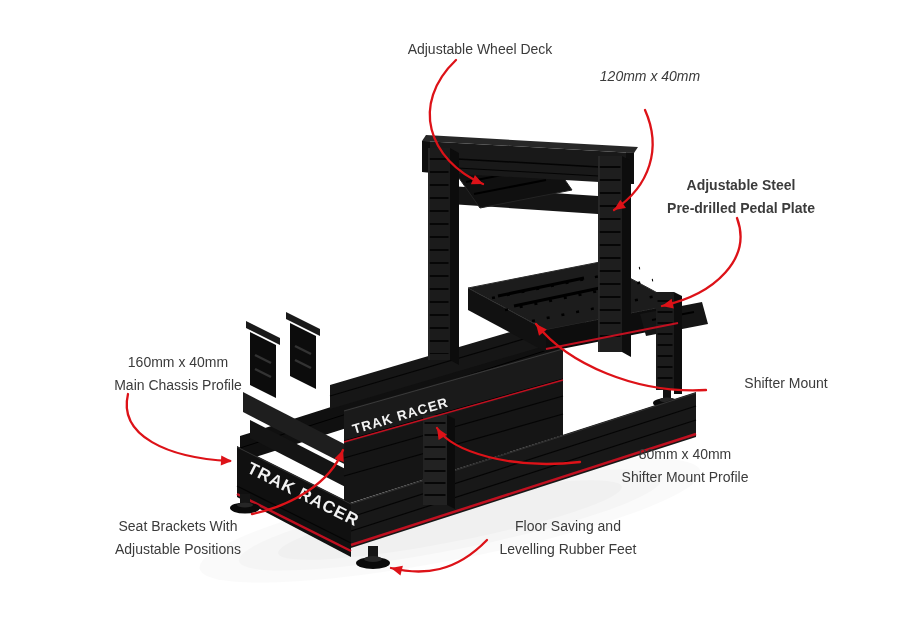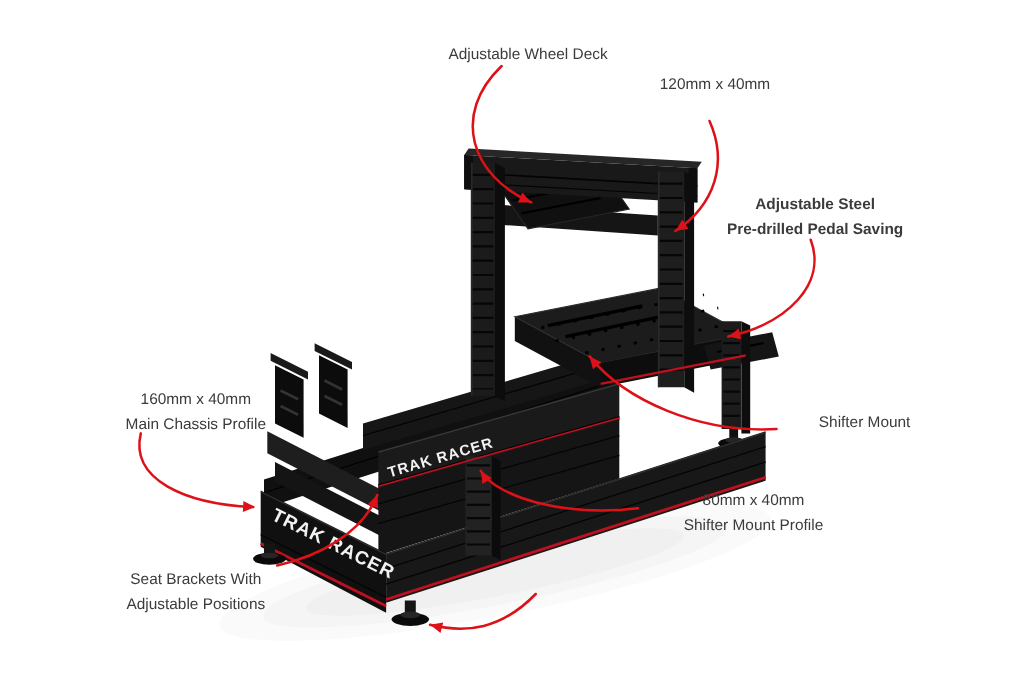--- a/index.html
+++ b/index.html
@@ -187,27 +187,27 @@
       <path d="M0 0 L-11 5 L-11 -5 Z" transform="translate(437,428) rotate(238)"></path>
       <path d="M0 0 L-11 5 L-11 -5 Z" transform="translate(343,450) rotate(-69)"></path>
       <path d="M0 0 L-11 5 L-11 -5 Z" transform="translate(391,568) rotate(194)"></path>
     </g>
   </svg>
 
   <div class="label" style="left:480px;top:38px;">
     <span>Adjustable Wheel Deck</span>
   </div>
 
-  <div class="label" style="left:650px;top:65px;">
+  <div class="label" style="left:650px;top:65px;font-style:italic;">
     <span>120mm x 40mm</span>
   </div>
 
   <div class="label" style="left:741px;top:174px;font-weight:bold;">
     <span>Adjustable Steel</span>
-    <span>Pre-drilled Pedal Saving</span>
+    <span>Pre-drilled Pedal Plate</span>
   </div>
 
   <div class="label" style="left:134px;top:351px;margin-left:44px;">
     <span>160mm x 40mm</span>
     <span>Main Chassis Profile</span>
   </div>
 
   <div class="label" style="left:786px;top:372px;">
     <span>Shifter Mount</span>
   </div>
@@ -215,14 +215,18 @@
   <div class="label" style="left:685px;top:443px;">
     <span>80mm x 40mm</span>
     <span>Shifter Mount Profile</span>
   </div>
 
   <div class="label" style="left:178px;top:515px;">
     <span>Seat Brackets With</span>
     <span>Adjustable Positions</span>
   </div>
 
+  <div class="label" style="left:568px;top:515px;">
+    <span>Floor Saving and</span>
+    <span>Levelling Rubber Feet</span>
+  </div>
 
 </div>
 
 </body></html>

